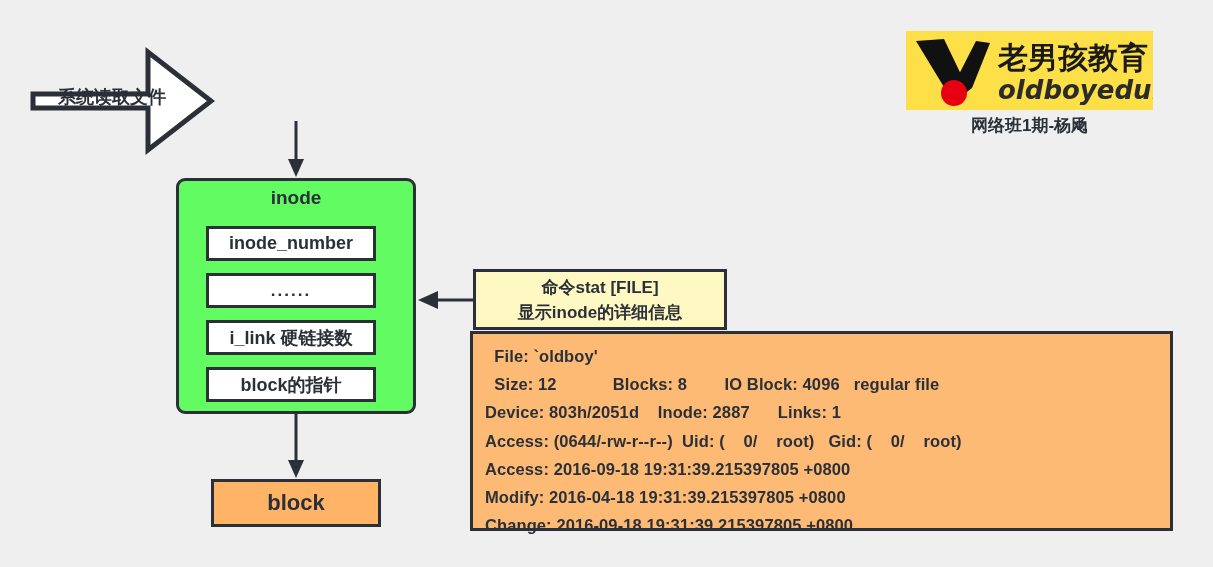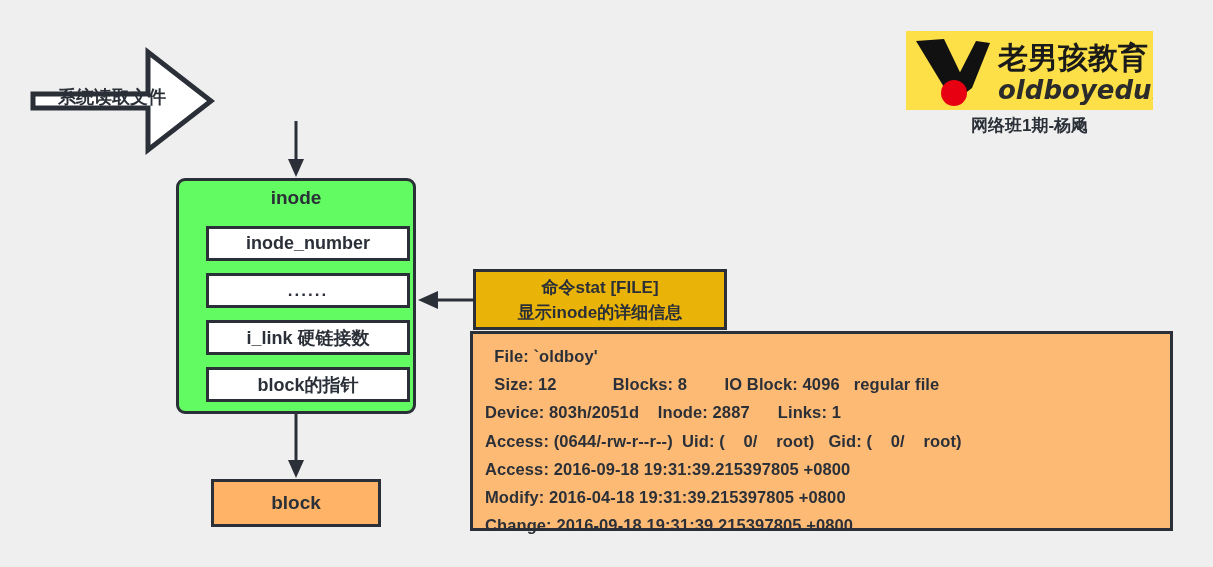--- a/index.html
+++ b/index.html
@@ -27,32 +27,32 @@
        display:flex;align-items:center;justify-content:center;
        font-weight:bold;}
 
   .filename-box{left:211px;top:75px;width:170px;height:48px;background:#ffffcc;
                 font-size:19px;}
 
   .inode-box{left:176px;top:178px;width:240px;height:236px;background:#62fb62;
              border-radius:9px;display:block;}
   .inode-title{position:absolute;left:0;top:6px;width:100%;text-align:center;
                font-size:19px;font-weight:bold;}
-  .inode-field{position:absolute;left:27px;width:204px;height:35px;
+  .inode-field{position:absolute;left:27px;width:170px;height:35px;
                box-sizing:border-box;background:#ffffff;border:3px solid #2b3038;
                display:flex;align-items:center;justify-content:center;
                font-size:18px;font-weight:bold;}
   .if1{top:45px;} .if2{top:92px;} .if3{top:139px;} .if4{top:186px;}
   .dots{letter-spacing:2px;font-size:17px;}
 
   .block-box{left:211px;top:479px;width:170px;height:48px;background:#ffb366;
-             font-size:19px;}
+             font-size:22px;}
 
   
-  .callout{left:473px;top:269px;width:254px;height:61px;background:#eab308;
+  .callout{left:473px;top:269px;width:254px;height:61px;background:#fef9c3;
            flex-direction:column;line-height:25px;font-size:17px;}
   .callout .l1,.callout .l2{display:block;text-align:center;width:100%;}
 
   
   .stat-box{position:absolute;left:470px;top:331px;width:703px;height:200px;
             box-sizing:border-box;background:#fdba74;border:3px solid #2b3038;}
   .stat-lines{position:absolute;left:12px;top:8px;right:6px;}
   .stat-line{font-size:16.5px;font-weight:bold;line-height:28.2px;
              white-space:pre;letter-spacing:0.1px;}
 

